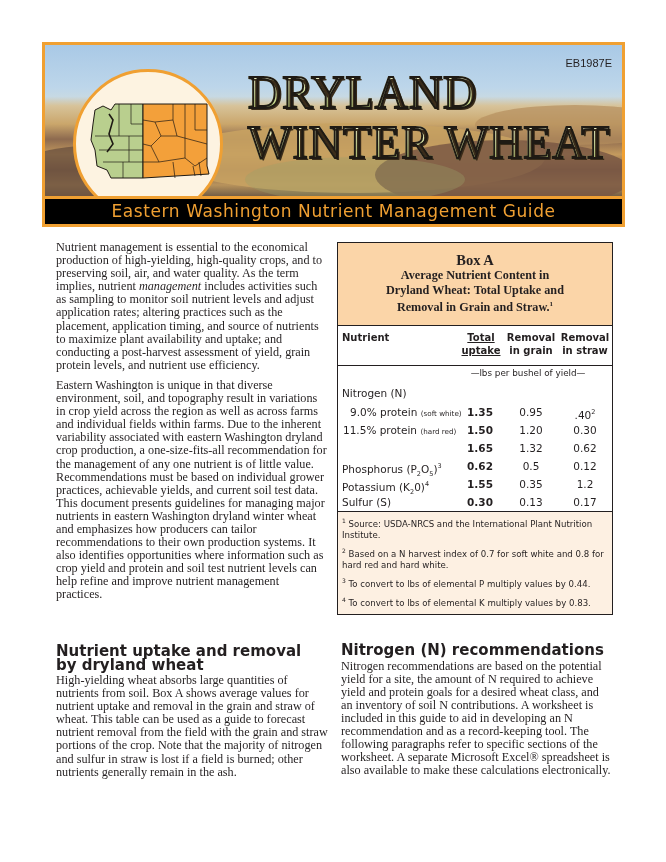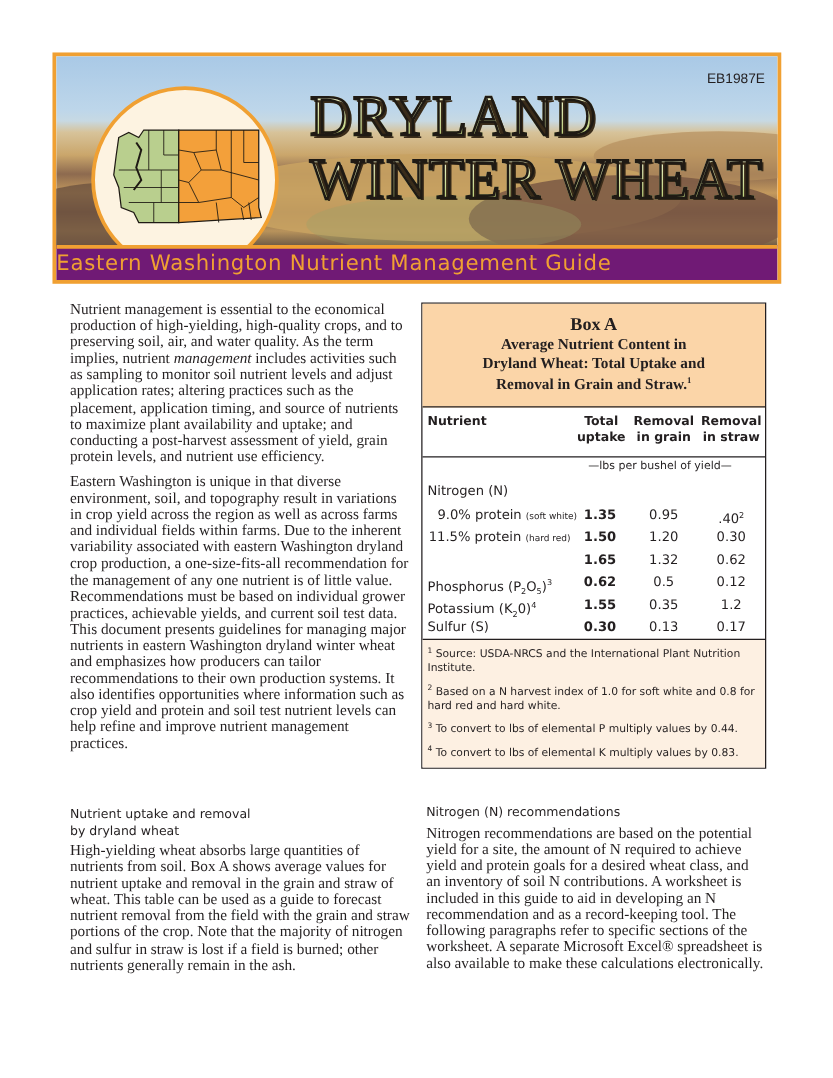--- a/index.html
+++ b/index.html
@@ -40,36 +40,37 @@
     -webkit-text-stroke: 2px #1f1a14;
     text-shadow: 2px 2px 0 #3a2c1a;
     background: linear-gradient(180deg, #f2f5cf 10%, #b6cc74 90%);
     -webkit-background-clip: text; background-clip: text; -webkit-text-fill-color: transparent;
   }
   .banner .title1 { left: 203px; top: 25px; font-size: 46px; line-height: 46px; }
   .banner .title2 { left: 203px; top: 75px; font-size: 46px; line-height: 46px; }
 
   .banner .subband {
     position: absolute; left: 0; right: 0; bottom: 0; height: 28px;
-    background: #701a75; border-top: 3px solid #f0a032;
+    background: #000000; border-top: 3px solid #f0a032;
+    text-align: center;
   }
   .banner .subtitle {
     font-family: "DejaVu Sans", "Liberation Sans", sans-serif; font-size: 17px; line-height: 24px;
     color: #f0a032; letter-spacing: 0.6px;
   }
 
   
   .col { position: absolute; font-size: 12.2px; line-height: 13.1px; }
   .col-left { left: 56px; top: 241px; width: 272px; }
   .col-right { left: 341px; top: 644px; width: 272px; }
   .para { margin-bottom: 7px; }
   .para em { font-style: italic; }
   .sec-heading {
-    font-family: "DejaVu Sans", "Liberation Sans", sans-serif; font-weight: normal;
-    font-size: 10px; line-height: 13.5px; margin-bottom: 2px; color: #231f20;
+    font-family: "DejaVu Sans", "Liberation Sans", sans-serif; font-weight: bold;
+    font-size: 15px; line-height: 13.5px; margin-bottom: 2px; color: #231f20;
   }
   .sec-left { position: absolute; left: 56px; top: 645px; width: 272px; }
 
   
   .boxa {
     position: absolute; left: 337px; top: 242px; width: 276px; height: 373px;
     border: 1.5px solid #231f20; background: #ffffff;
   }
   .boxa-head {
     background: #fbd5a8; height: 83px; border-bottom: 1px solid #231f20; text-align: center;
@@ -79,21 +80,21 @@
   .boxa-head .bt { font-size: 14.5px; line-height: 16px; }
   .boxa-head .bs { font-size: 12.2px; line-height: 14.5px; }
   .boxa-head sup { font-size: 7px; }
 
   .thead {
     position: relative; height: 40px; border-bottom: 1px solid #231f20;
     font-family: "DejaVu Sans", "Liberation Sans", sans-serif; font-weight: bold; font-size: 10px; line-height: 12.5px;
   }
   .thead div { position: absolute; top: 6px; }
   .th-n { left: 4px; }
-  .th-t { left: 123px; width: 40px; text-align: center; }
+  .th-t { left: 123px; width: 40px; text-align: center; text-decoration: underline; }
   .th-g { left: 167px; width: 52px; text-align: center; }
   .th-s { left: 221px; width: 52px; text-align: center; }
 
   .tbody { position: relative; height: 146px; font-family: "DejaVu Sans", "Liberation Sans", sans-serif; font-size: 10.5px; color: #231f20; }
   .units { position: absolute; left: 110px; top: 2px; width: 160px; text-align: center; font-size: 8.8px; }
   .row { position: absolute; left: 0; width: 100%; height: 18px; line-height: 18px; }
   .row .c-n { position: absolute; left: 4px; white-space: nowrap; }
   .row .c-n.ind { left: 12px; }
   .row .c-n.ind2 { left: 5px; }
   .row .c-n small { font-size: 7.2px; }
@@ -225,17 +226,17 @@
     <div class="row" style="top:145px">
       <span class="c-n">Chloride (Cl)</span>
       <span class="c-t">0.20</span>
       <span class="c-g">0.0</span>
       <span class="c-s">0.20</span>
     </div>
   </div>
 
   <div class="foot">
     <p><sup>1</sup><span> Source: USDA-NRCS and the International Plant Nutrition Institute.</span></p>
-    <p><sup>2</sup><span> Based on a N harvest index of 1.0 for soft white and 0.8 for hard red and hard white.</span></p>
+    <p><sup>2</sup><span> Based on a N harvest index of 0.7 for soft white and 0.8 for hard red and hard white.</span></p>
     <p><sup>3</sup><span> To convert to lbs of elemental P multiply values by 0.44.</span></p>
     <p><sup>4</sup><span> To convert to lbs of elemental K multiply values by 0.83.</span></p>
   </div>
 </div>
 
 </body></html>

